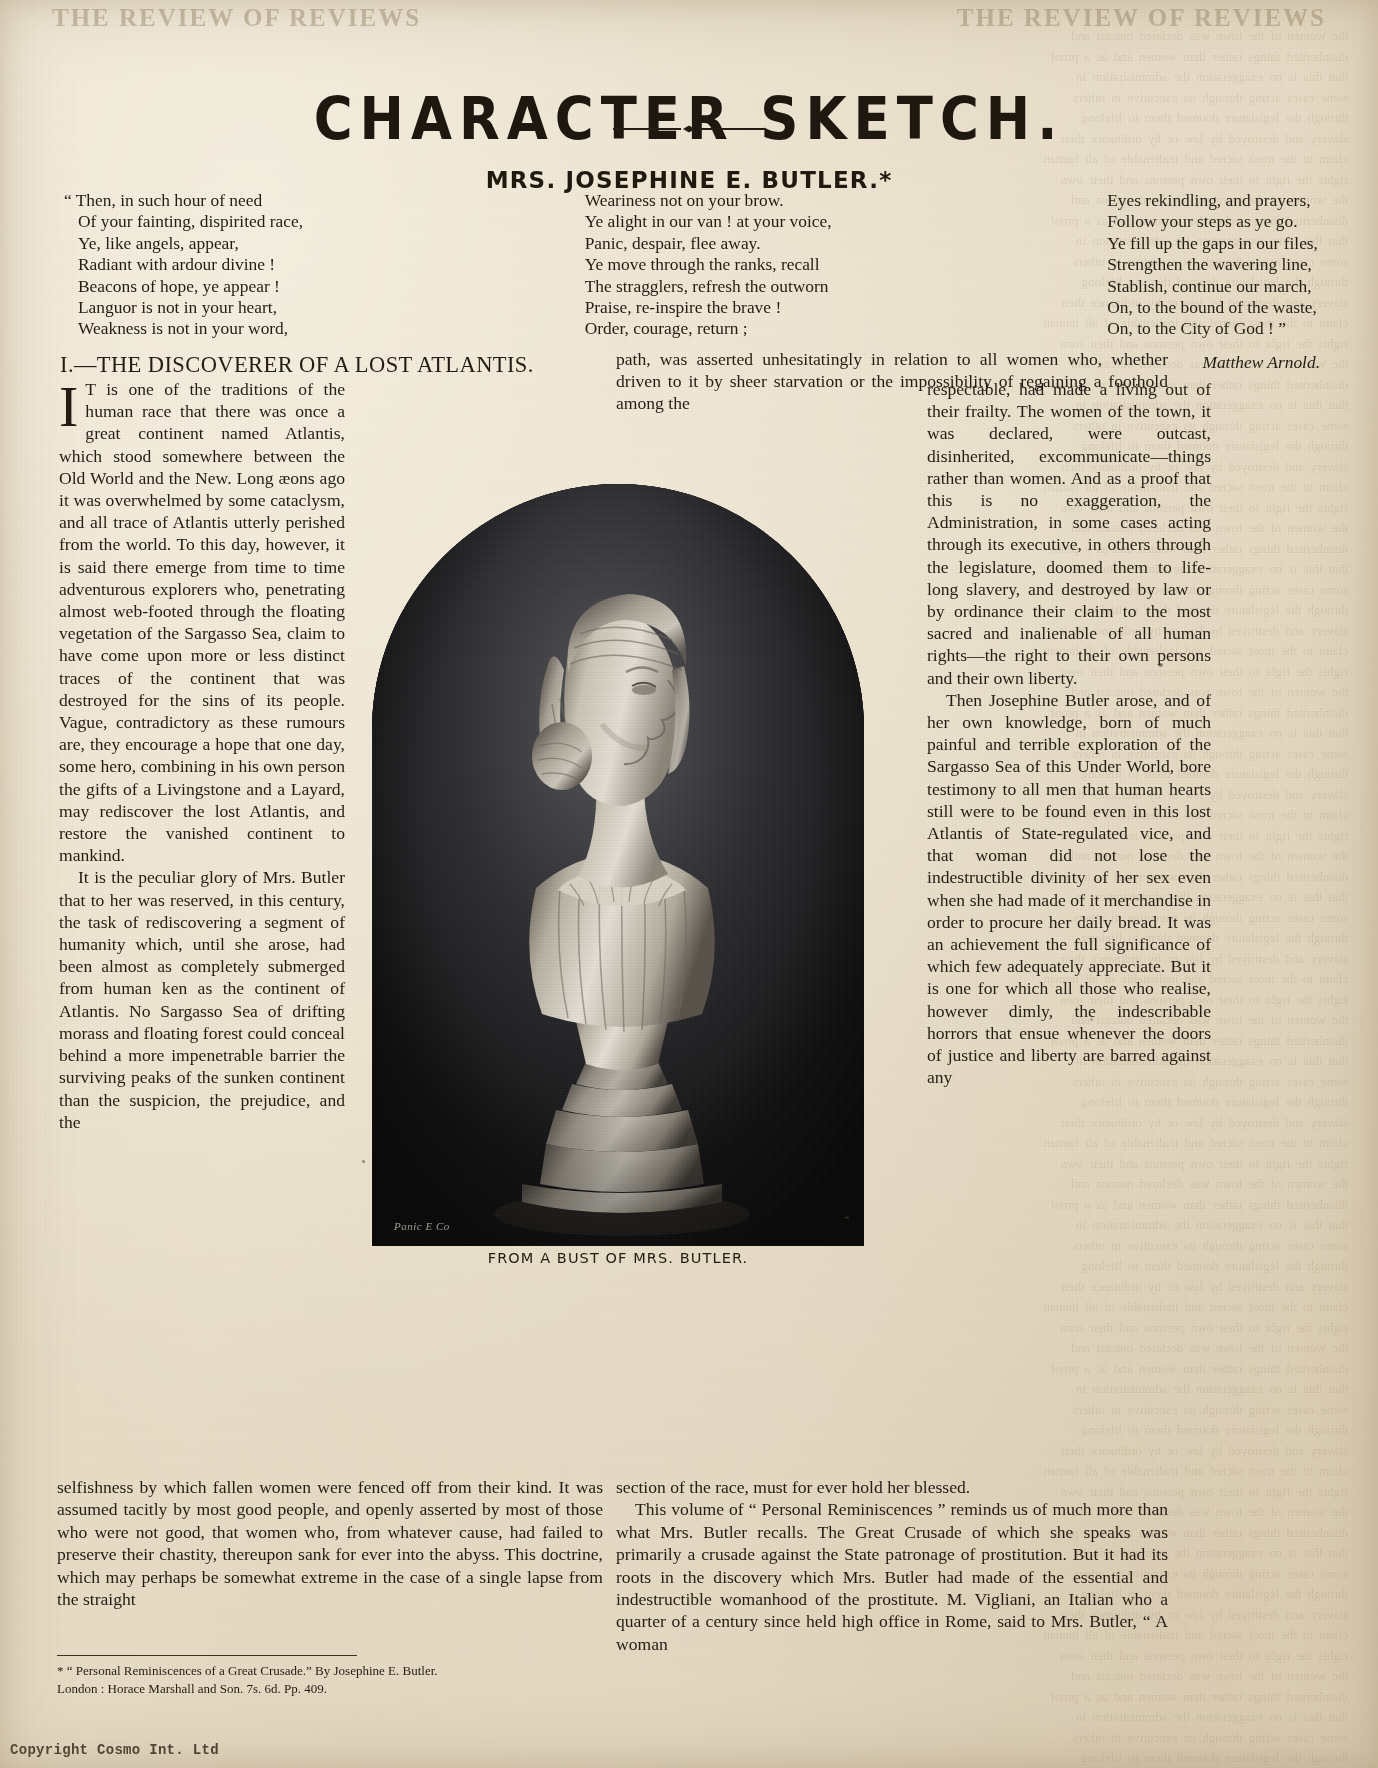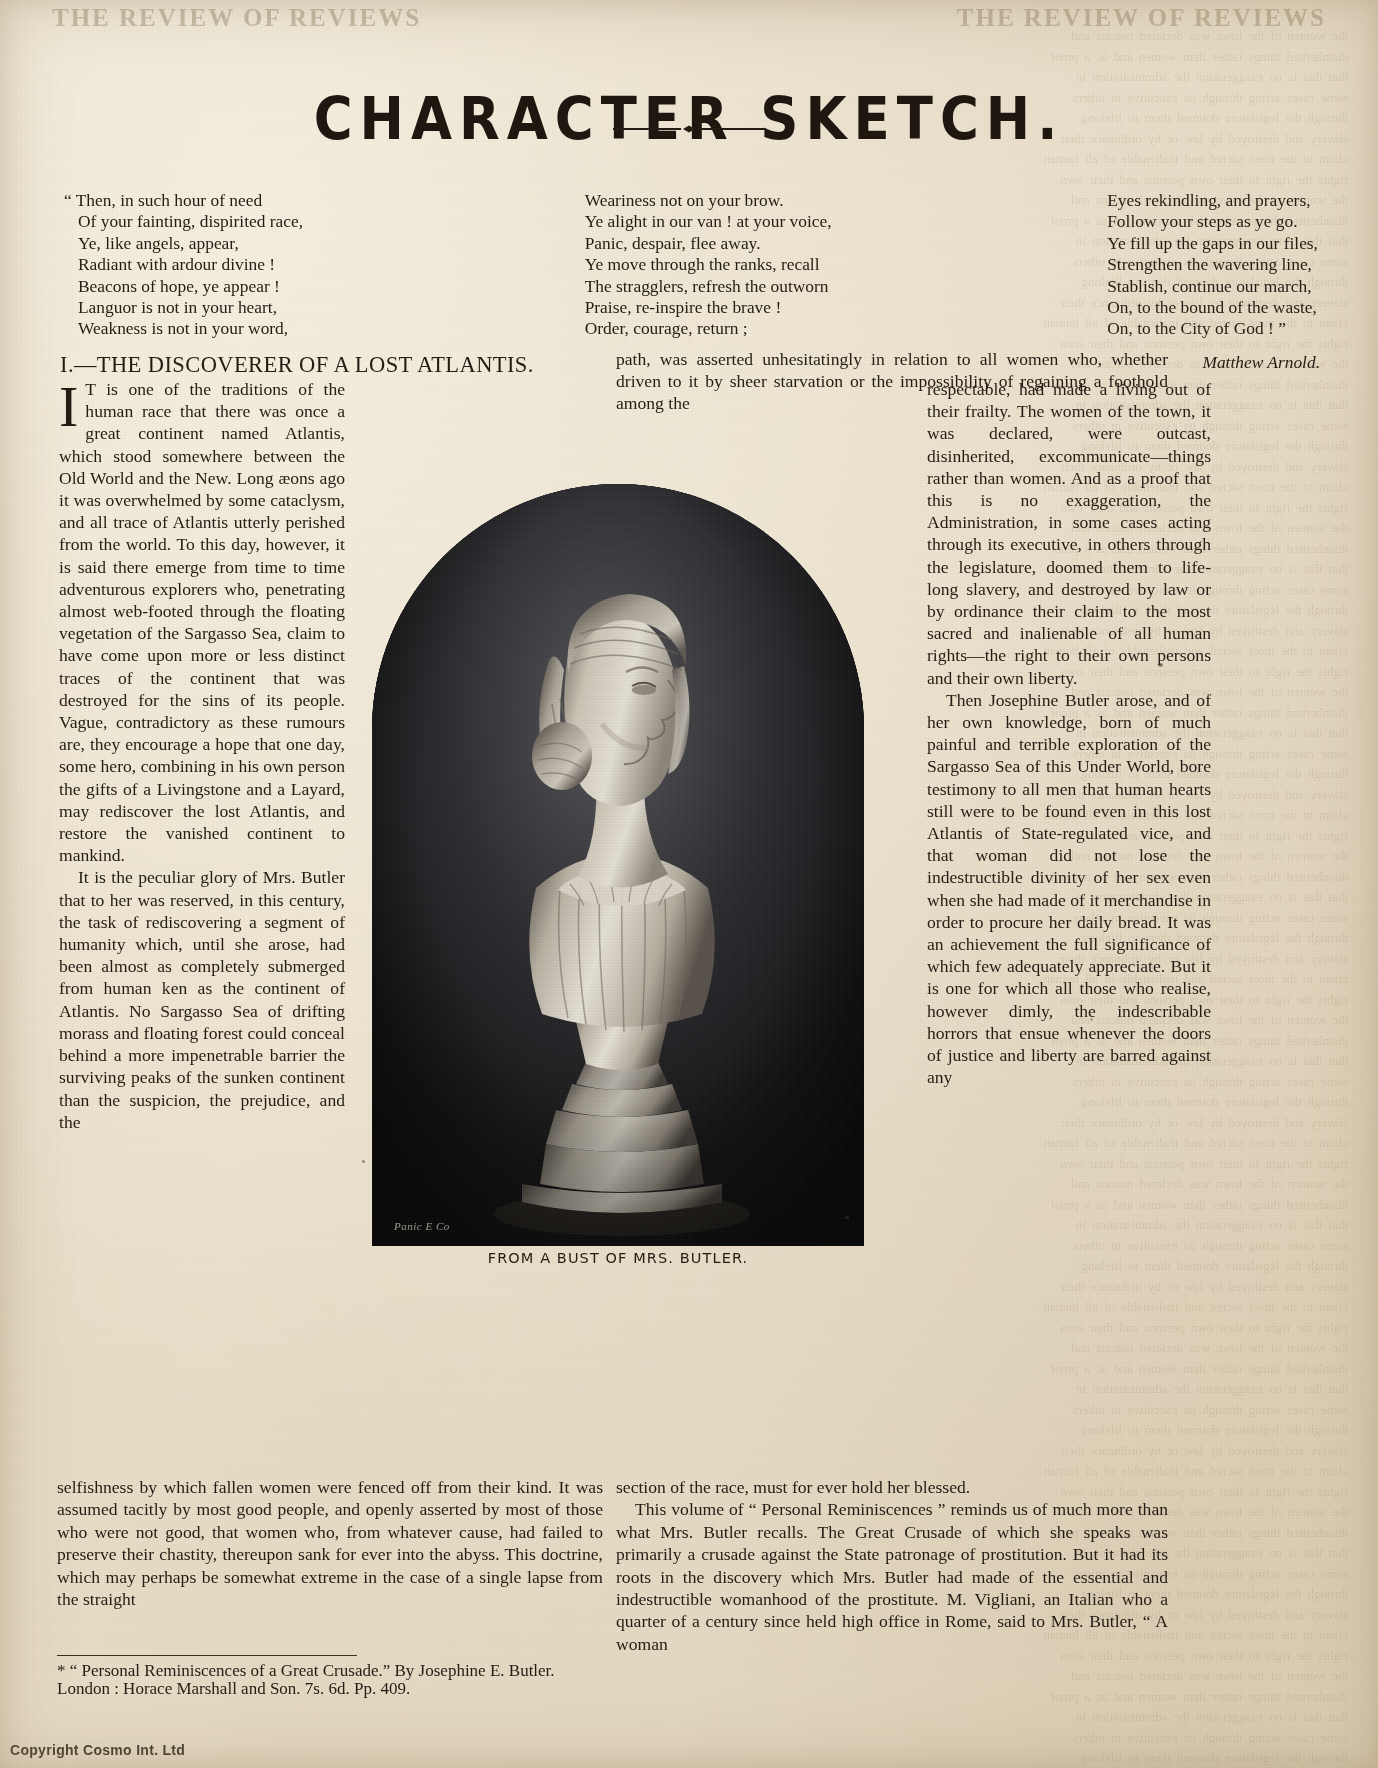--- a/index.html
+++ b/index.html
@@ -181,27 +181,27 @@
     color:#231b12;
   }
 
   
   .footnote-rule{
     position:absolute;top:1655px;left:57px;width:300px;height:0;
     border-top:1.4px solid #3a3024;
   }
   .footnote{
     position:absolute;top:1662px;left:57px;width:548px;
-    font-size:17px;line-height:18.4px;
+    font-size:13px;line-height:18.4px;
   }
 
   
   .watermark{
     position:absolute;left:10px;top:1742px;
-    font-family:Liberation Sans, sans-serif;
+    font-family:Liberation Mono, monospace;
     font-size:14px;font-weight:bold;color:#3b3225;
     letter-spacing:.3px;opacity:.92;
   }
 
   .speck{position:absolute;background:#4a3c27;border-radius:50%;opacity:.55;pointer-events:none;}
 </style>
 </head>
 <body>
 
 <div class="paper"></div>
@@ -302,20 +302,21 @@
   </div>
 
   <h1 class="title">CHARACTER SKETCH.</h1>
 
   <svg class="rule-orn" viewBox="0 0 160 10">
     <line x1="4" y1="5" x2="72" y2="5" stroke="#241c14" stroke-width="2"></line>
     <polygon points="80,1.5 86,5 80,8.5 74,5" fill="#241c14"></polygon>
     <line x1="90" y1="5" x2="156" y2="5" stroke="#241c14" stroke-width="2"></line>
   </svg>
 
+  <h2 class="subtitle">MRS. JOSEPHINE E. BUTLER.*</h2>
 
   <div class="poem">
     <div class="poem-col c1">“ Then, in such hour of need
 Of your fainting, dispirited race,
 Ye, like angels, appear,
 Radiant with ardour divine !
 Beacons of hope, ye appear !
 Languor is not in your heart,
 Weakness is not in your word,</div>
     <div class="poem-col c2">Weariness not on your brow.

